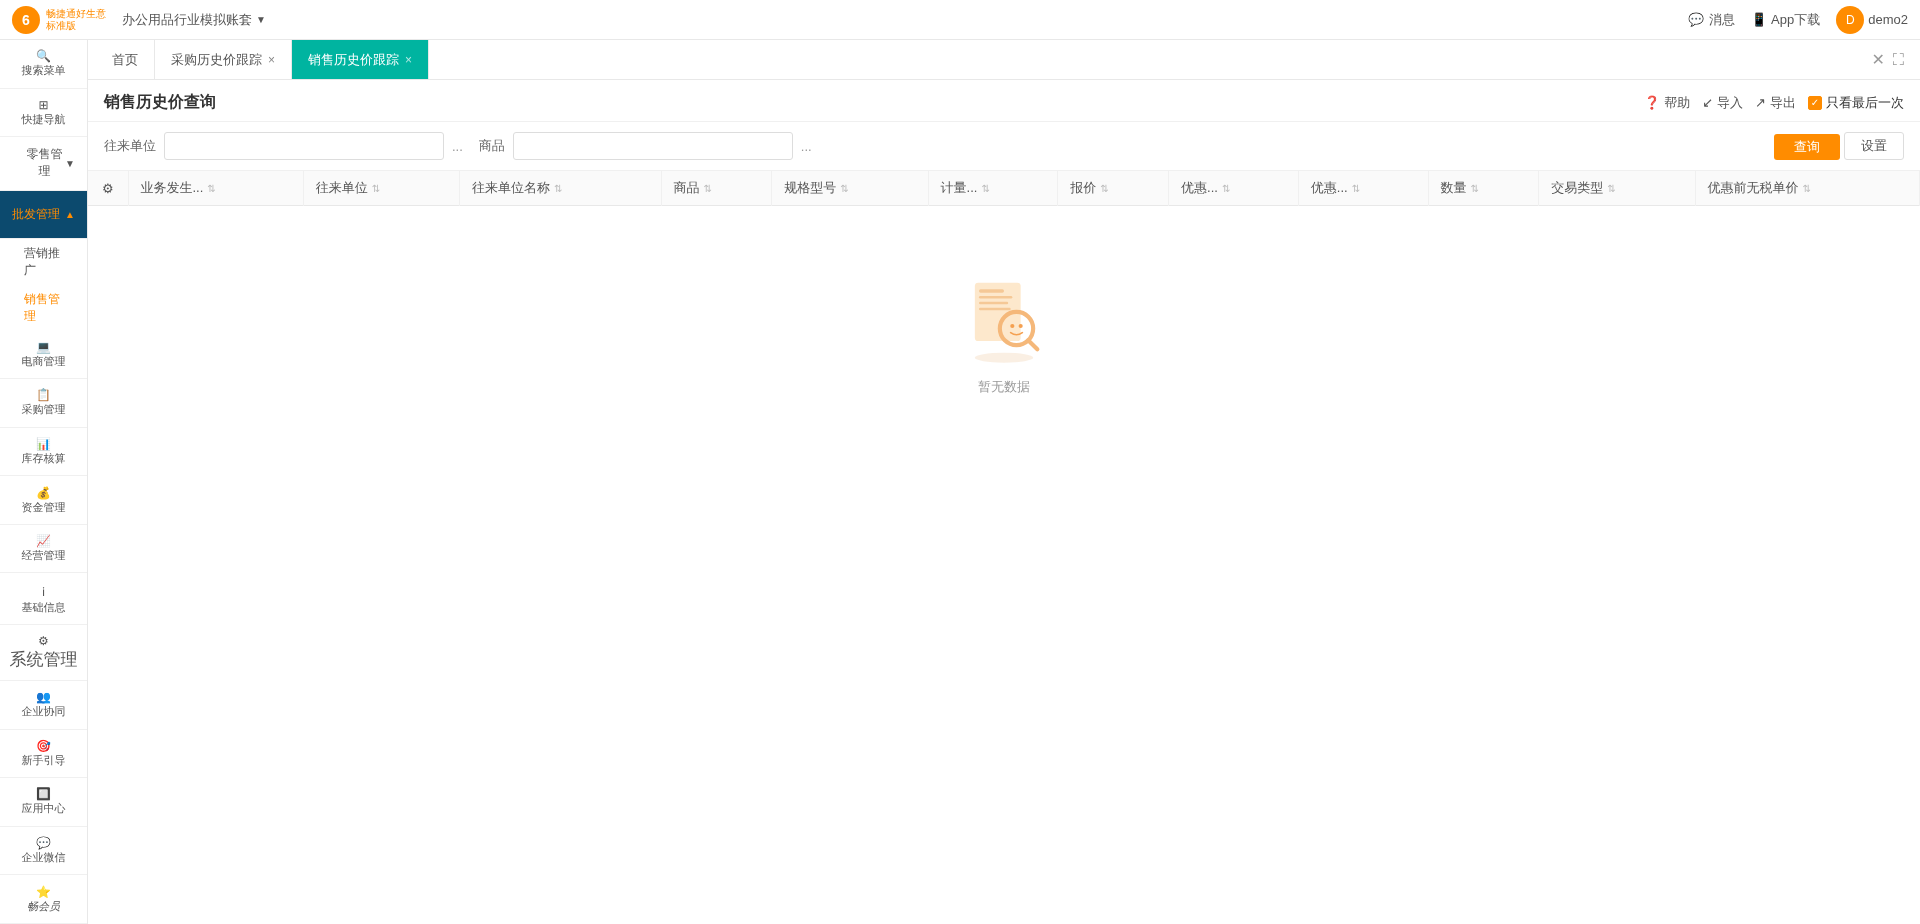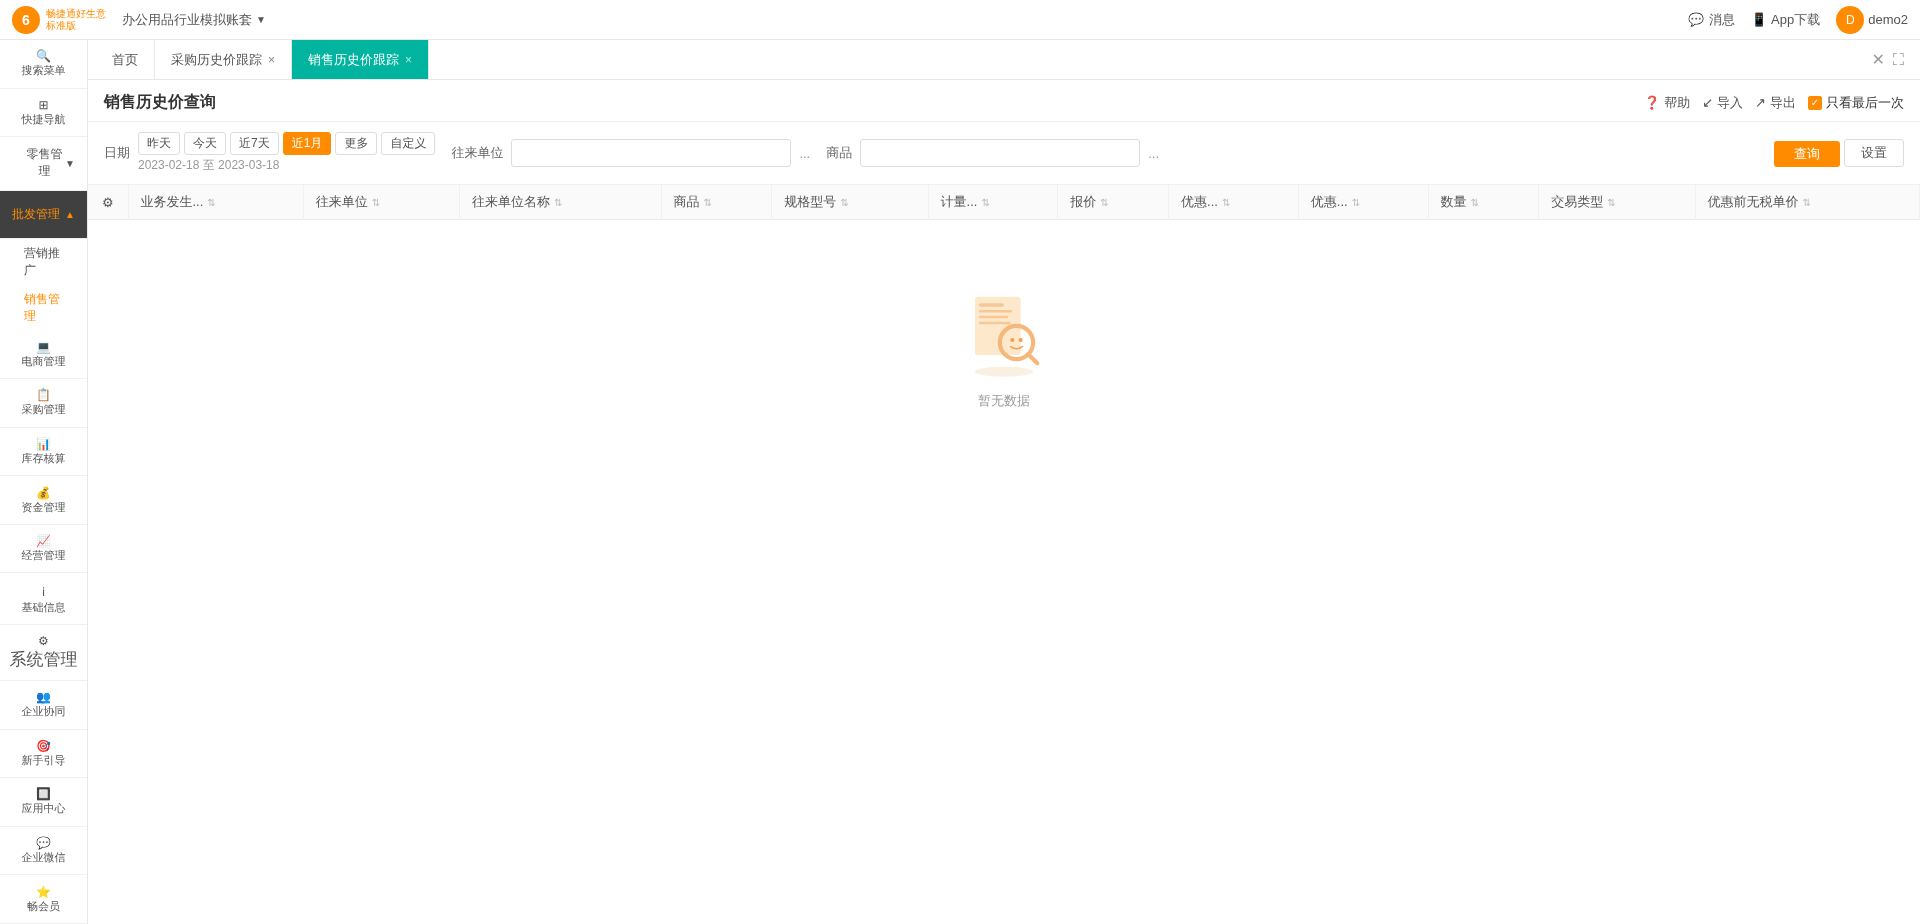--- a/index.html
+++ b/index.html
@@ -102,21 +102,21 @@
       justify-content: center;
       padding: 10px 4px;
       cursor: pointer;
       font-size: 12px;
       color: #555;
       text-align: center;
       min-height: 48px;
       border-bottom: 1px solid #f0f0f0;
       transition: background 0.2s;
     }
-    .sidebar-item.active { color: #ff8c00; background: #404040; }
+    .sidebar-item.active { color: #ff8c00; background: #0c4a6e; }
     .sidebar-sub {
       padding: 6px 24px;
       cursor: pointer;
       font-size: 12px;
       color: #555;
     }
     .sidebar-sub.active { color: #ff8c00; }
 
     
     .content-area {
@@ -468,21 +468,21 @@
     <div class="sidebar-item">
       <span>🔲</span>
       <span style="font-size:11px;">应用中心</span>
     </div>
     <div class="sidebar-item">
       <span>💬</span>
       <span style="font-size:11px;">企业微信</span>
     </div>
     <div class="sidebar-item">
       <span>⭐</span>
-      <span style="font-size:11px;">畅会员</span>
+      <span style="font-size:11px;font-style:italic;">畅会员</span>
     </div>
   </div>
 
   <div class="content-area">
 
     <div class="tab-bar">
       <div class="tab-home">
         <span>首页</span>
       </div>
       <div class="tab-item">
@@ -517,34 +517,20 @@
             <span>导出</span>
           </div>
           <div class="checkbox-area">
             <div class="checkbox-custom">✓</div>
             <span>只看最后一次</span>
           </div>
         </div>
       </div>
 
       <div class="filter-bar">
-        <div class="filter-group">
-          <span class="filter-label">日期</span>
-          <div style="display:flex;flex-direction:column;">
-            <div class="date-buttons">
-              <button class="date-btn">昨天</button>
-              <button class="date-btn">今天</button>
-              <button class="date-btn">近7天</button>
-              <button class="date-btn active">近1月</button>
-              <button class="date-btn">更多</button>
-              <button class="date-btn">自定义</button>
-            </div>
-            <div class="date-range">2023-02-18 至 2023-03-18</div>
-          </div>
-        </div>
 
         <div class="filter-group">
           <span class="filter-label">往来单位</span>
           <input class="filter-input" type="text" style="width: 280px;">
           <span class="filter-dots">...</span>
         </div>
 
         <div class="filter-group">
           <span class="filter-label">商品</span>
           <input class="filter-input" type="text" style="width: 280px;">

